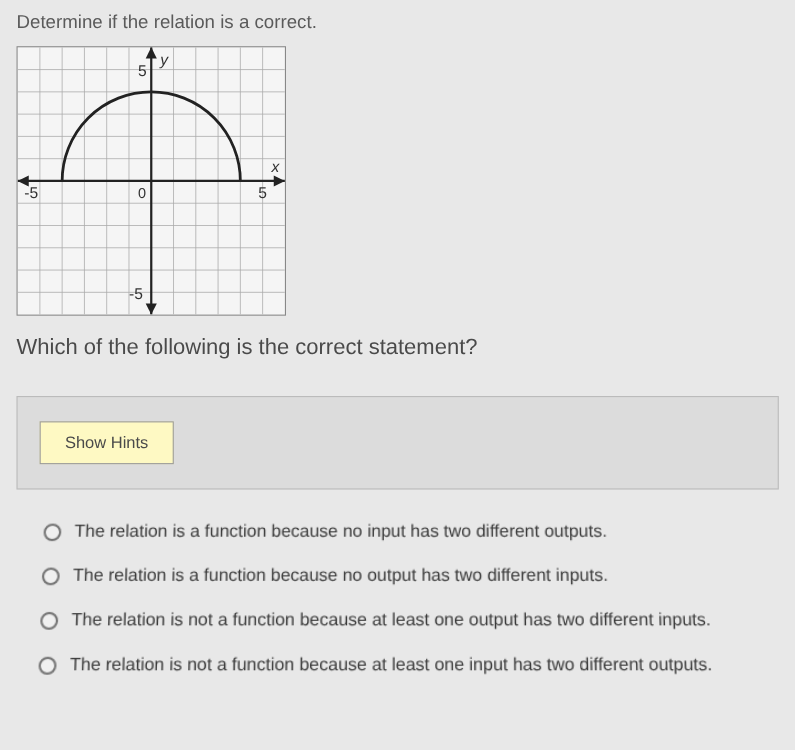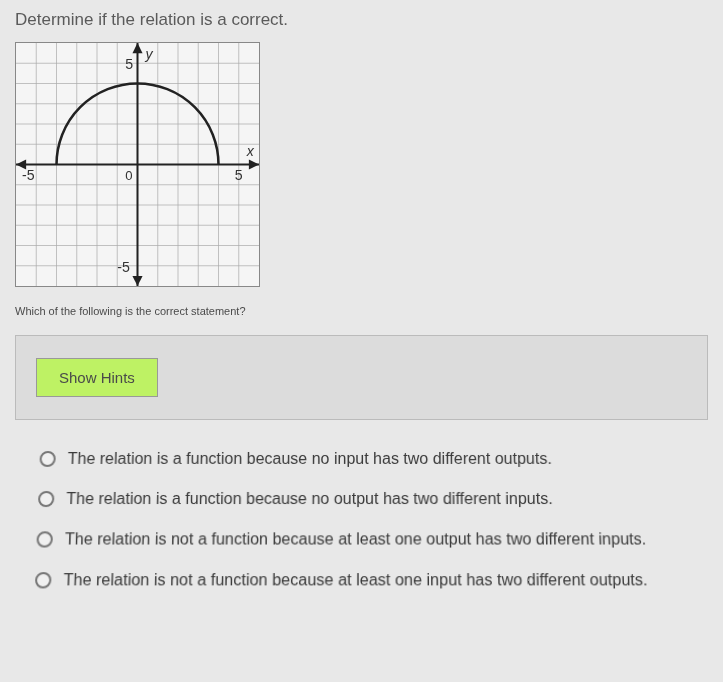--- a/index.html
+++ b/index.html
@@ -27,32 +27,32 @@
       border: 1px solid #888;
       background: #f5f5f5;
       position: relative;
       margin-bottom: 18px;
     }
     .graph-svg {
       width: 100%;
       height: 100%;
     }
     .sub-question {
-      font-size: 11px;
+      font-size: 20px;
       color: #4a4a4a;
-      margin-bottom: 18px;
+      margin-bottom: 32px;
     }
     .hints-panel {
       background: #dcdcdc;
       border: 1px solid #bbb;
       padding: 22px 20px;
       margin-bottom: 30px;
     }
     .show-hints-btn {
-      background: #bef264;
+      background: #fef9c3;
       border: 1px solid #999;
       padding: 10px 22px;
       font-size: 15px;
       color: #4a4a4a;
       cursor: pointer;
       font-family: inherit;
     }
     .options-container {
       padding-left: 25px;
       transform: perspective(900px) rotateX(6deg);

